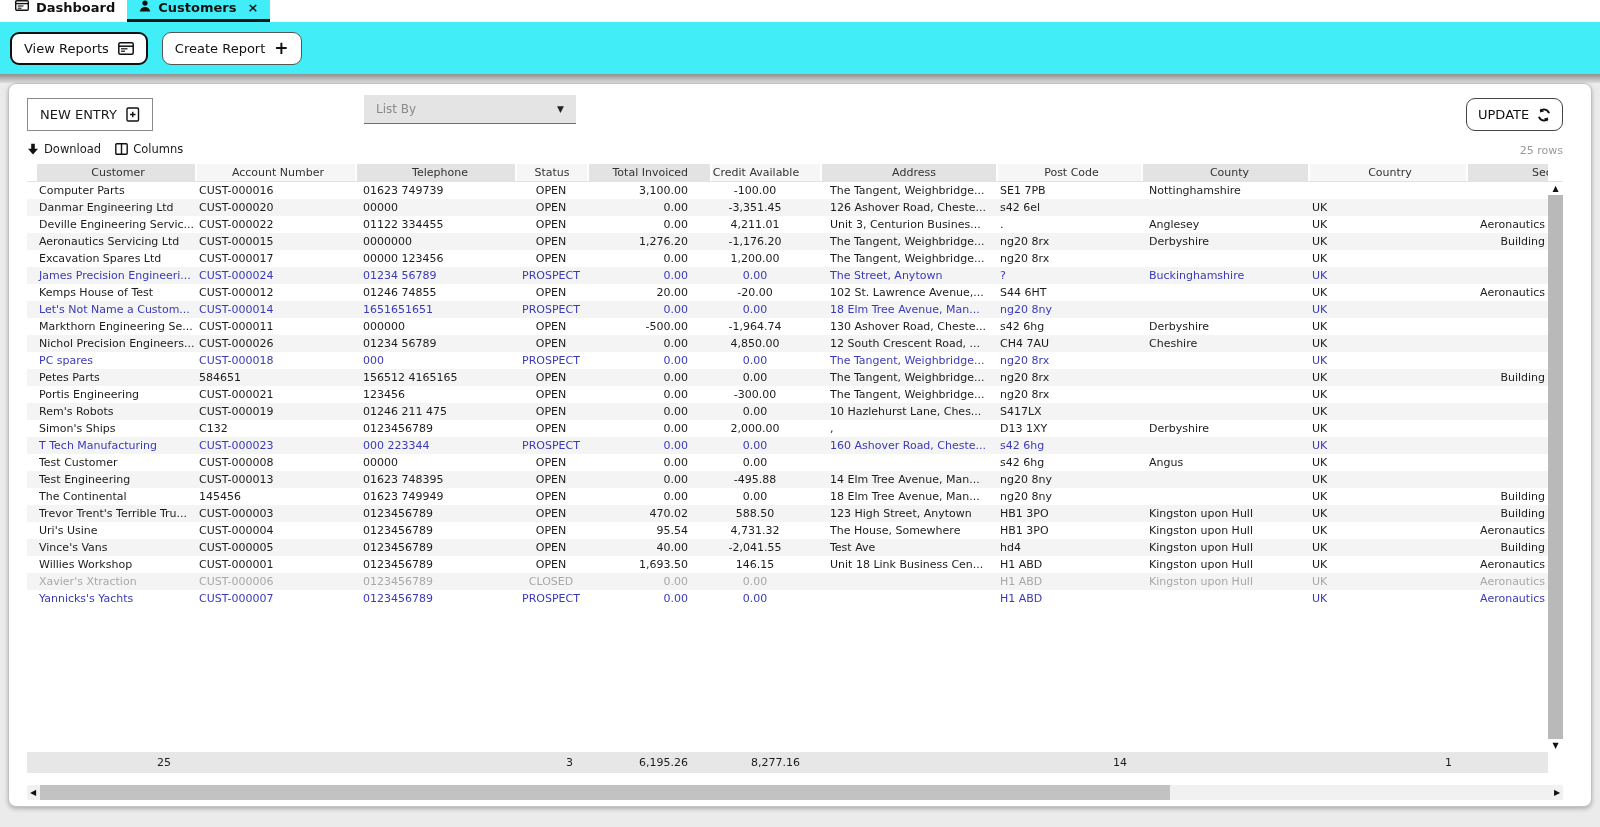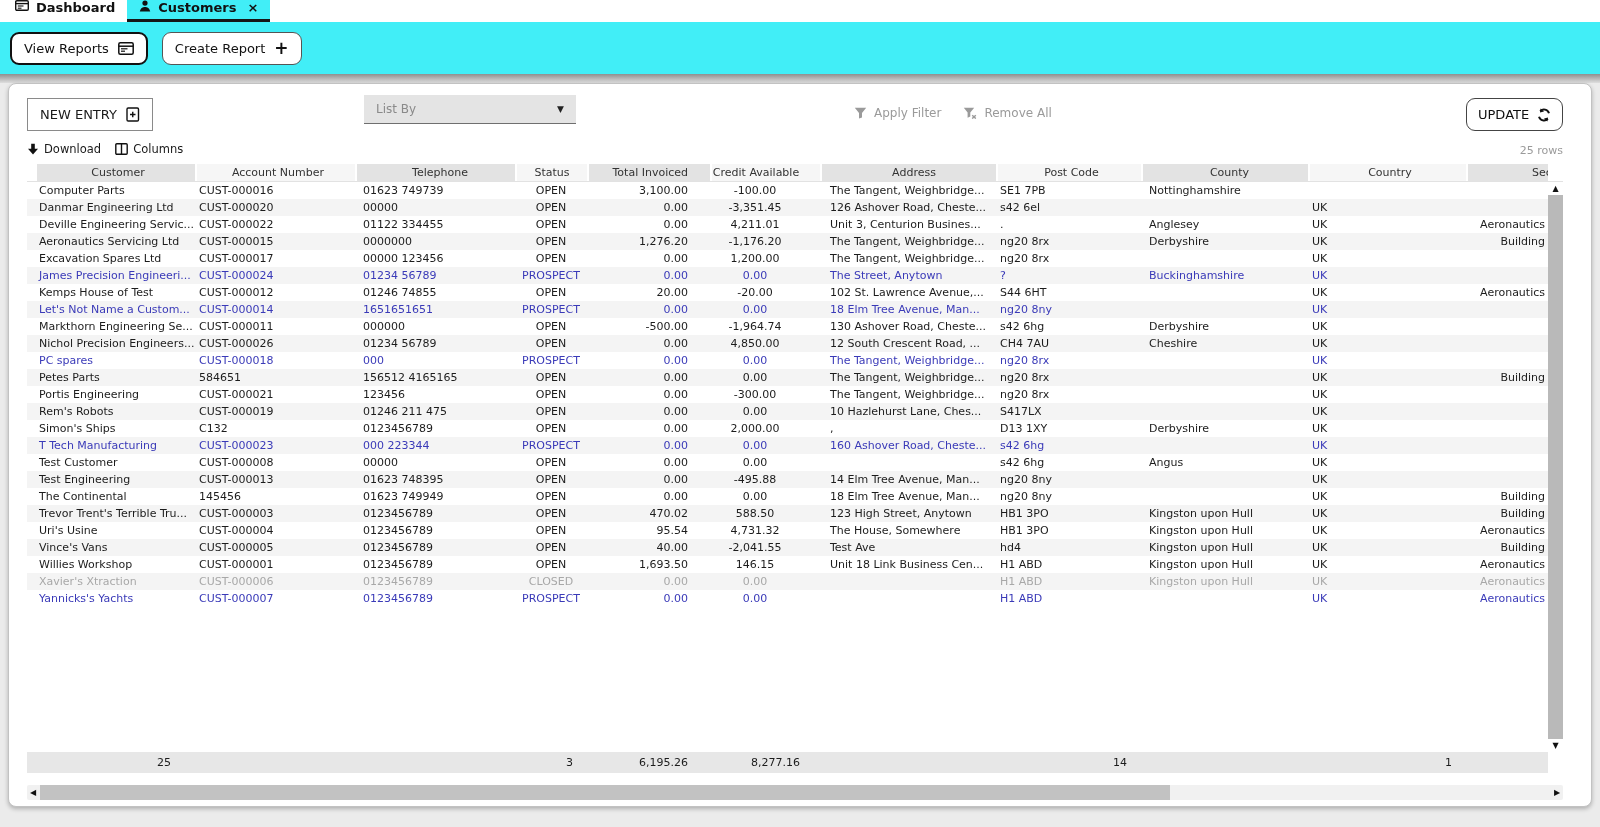--- a/index.html
+++ b/index.html
@@ -144,39 +144,20 @@
             <path d="M6.75 4.8 v5.4 M4 7.5 h5.5" stroke="#111" stroke-width="1.4"></path>
           </svg>
       </span>
     </div>
 
     <div class="listby">
       <span>List By</span>
       <span class="caret">▼</span>
     </div>
 
-    <div class="filters">
-      <div class="filterlink">
-        <span>
-          <svg width="13" height="12" viewBox="0 0 13 12">
-              <path d="M0.8 0.8 h11.4 L8 6 v4.4 L5 11.4 v-5.4 Z" fill="#9a9a9a"></path>
-            </svg>
-        </span>
-        <span>Apply Filter</span>
-      </div>
-      <div class="filterlink">
-        <span>
-          <svg width="14" height="12" viewBox="0 0 14 12">
-              <path d="M0.8 0.8 h10.4 L7.3 5.6 v4 L4.6 10.8 v-5.2 Z" fill="#9a9a9a"></path>
-              <path d="M9.2 8.2 l3.6 3.4 M12.8 8.2 l-3.6 3.4" stroke="#9a9a9a" stroke-width="1.4"></path>
-            </svg>
-        </span>
-        <span>Remove All</span>
-      </div>
-    </div>
 
     <div class="update">
       <span>UPDATE</span>
       <span>
         <svg width="14" height="14" viewBox="0 0 14 14">
             <path d="M12 5.2 A5.2 5.2 0 0 0 3.2 3.2" fill="none" stroke="#111" stroke-width="2"></path>
             <path d="M3.6 0.4 L3 4.4 L7 3.6 Z" fill="#111"></path>
             <path d="M2 8.8 A5.2 5.2 0 0 0 10.8 10.8" fill="none" stroke="#111" stroke-width="2"></path>
             <path d="M10.4 13.6 L11 9.6 L7 10.4 Z" fill="#111"></path>
           </svg>

